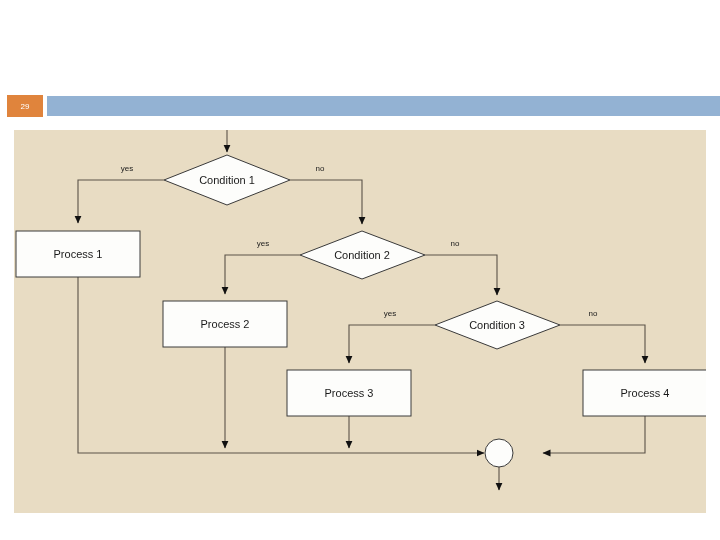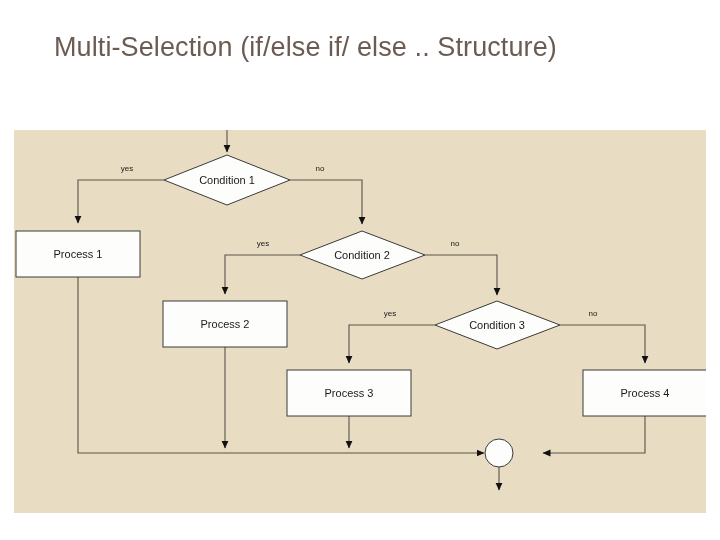--- a/index.html
+++ b/index.html
@@ -90,22 +90,25 @@
     stroke: #5a5248;
     stroke-width: 1.1;
     fill: none;
   }
 </style>
 </head>
 <body>
 
 <div id="slide">
 
-  <div id="slide-title">Multi-Selection (if/else if/ else .. Structure)</div>
 
+  <div id="divider-band">
+    <div id="slide-number-badge">29</div>
+    <div id="divider-bar"></div>
+  </div>
 
   <div id="flowchart-canvas">
     <svg id="flowchart-svg" width="692" height="383" viewBox="0 0 692 383" xmlns="http://www.w3.org/2000/svg">
       <defs>
         <marker id="arrowhead" markerWidth="9" markerHeight="9" refX="7.5" refY="3.6" orient="auto" markerUnits="userSpaceOnUse">
           <path d="M 0 0 L 8 3.6 L 0 7.2 z" fill="#111111"></path>
         </marker>
       </defs>
 
       <line class="connector" x1="213" y1="0" x2="213" y2="22" marker-end="url(#arrowhead)"></line>

